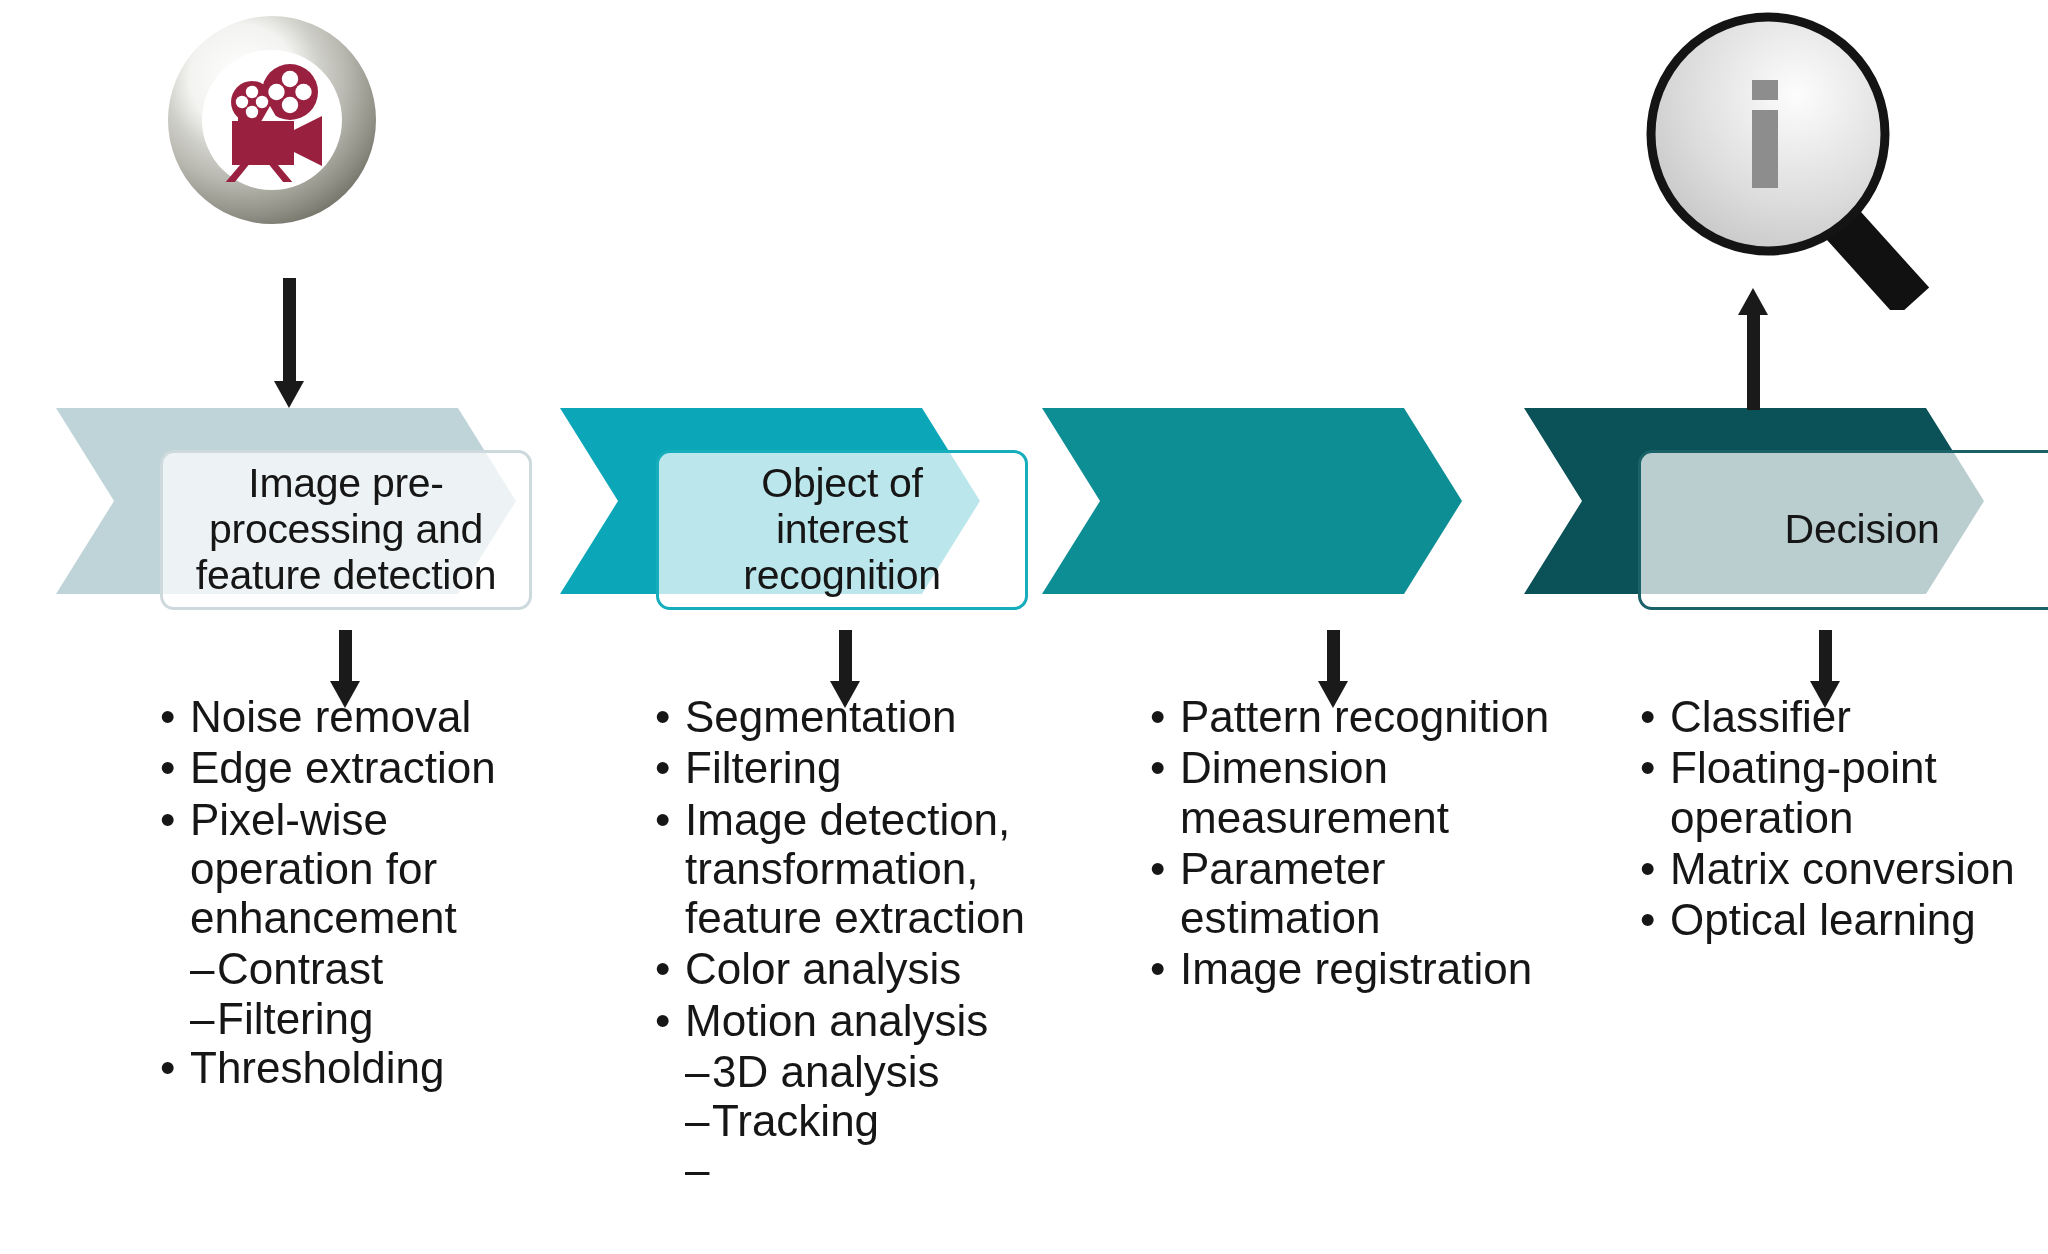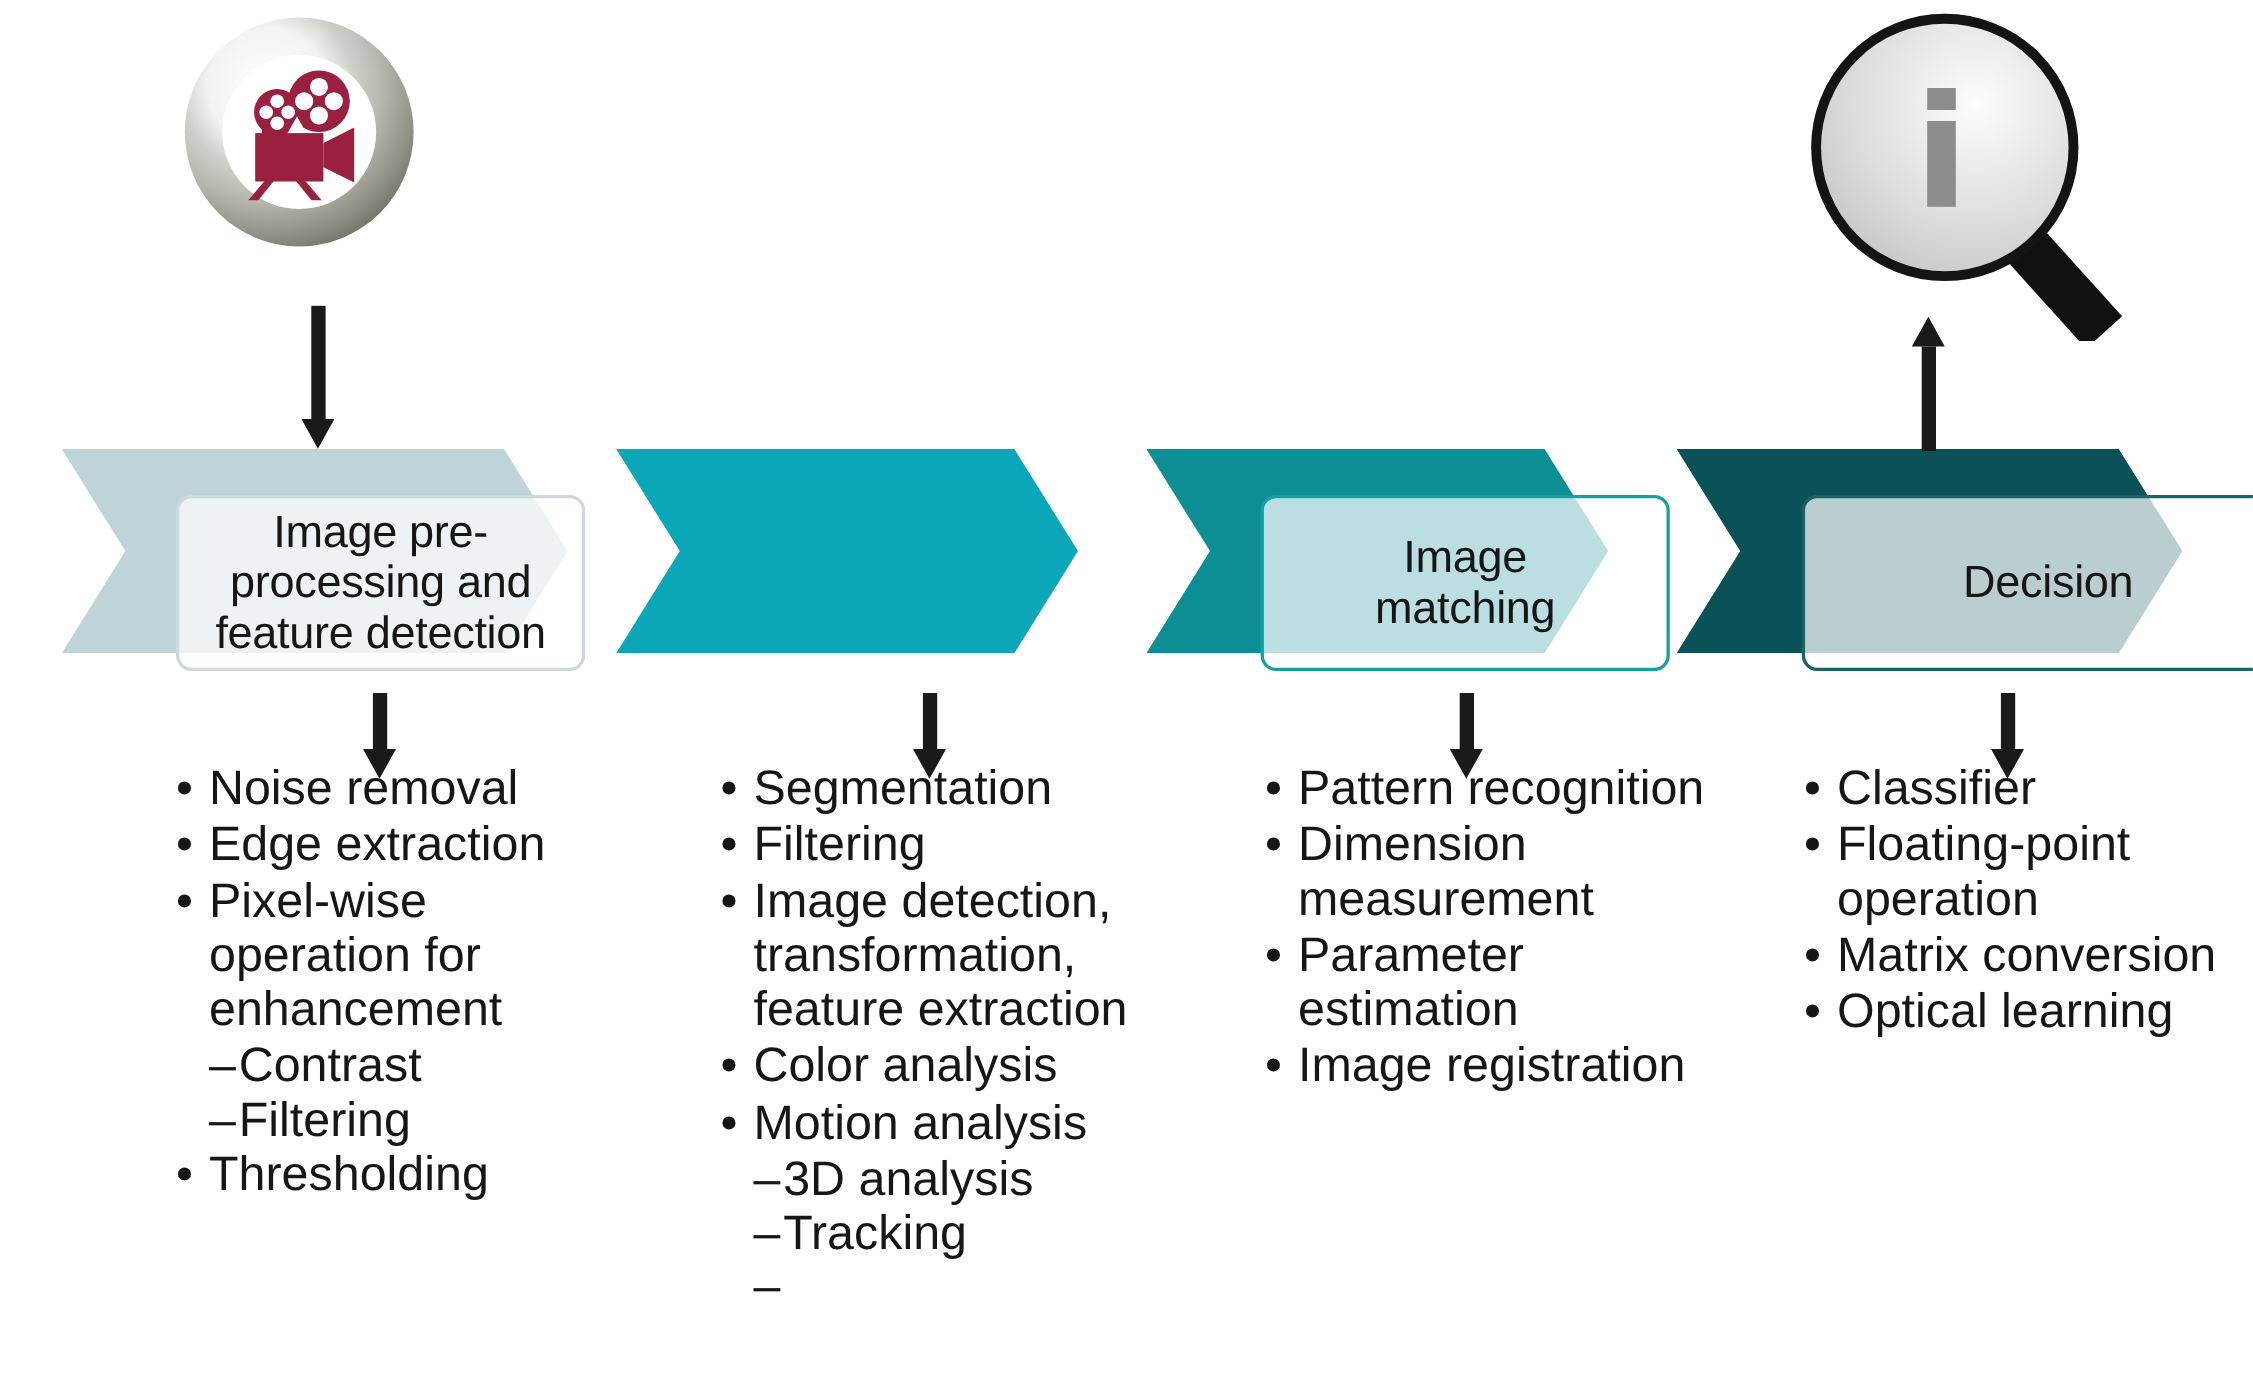--- a/index.html
+++ b/index.html
@@ -166,23 +166,24 @@
   <div class="chev" style="left: 56px; width: 460px; background: rgb(191, 212, 216);"></div>
   <div class="chev" style="left: 560px; width: 420px; background: rgb(11, 167, 184);"></div>
   <div class="chev" style="left: 1042px; width: 420px; background: rgb(13, 142, 149);"></div>
   <div class="chev" style="left: 1524px; width: 460px; background: rgb(10, 81, 88);"></div>
 
   <div class="labelbox" style="left: 160px; width: 372px; border: 3px solid rgb(205, 217, 220);">
     <span style="white-space:pre-line;">Image pre-
 processing and
 feature detection</span>
   </div>
-  <div class="labelbox" style="left: 1146px; width: 372px; border: 3px solid rgb(22, 160, 166);">
-    <span style="white-space:pre-line;">Image
-matching</span>
+  <div class="labelbox" style="left: 656px; width: 372px; border: 3px solid rgb(22, 174, 189);">
+    <span style="white-space:pre-line;">Object of
+interest
+recognition</span>
   </div>
   <div class="labelbox" style="left: 1638px; width: 448px; border: 3px solid rgb(27, 97, 104);">
     <span style="white-space:pre-line;">Decision</span>
   </div>
 
   <div class="arrow-down" style="left:274px; top:278px; height:130px;">
     <div class="arrow-shaft" style="top:0; height:103px;"></div>
     <div class="arrow-head-down" style="top:103px;"></div>
   </div>
 

